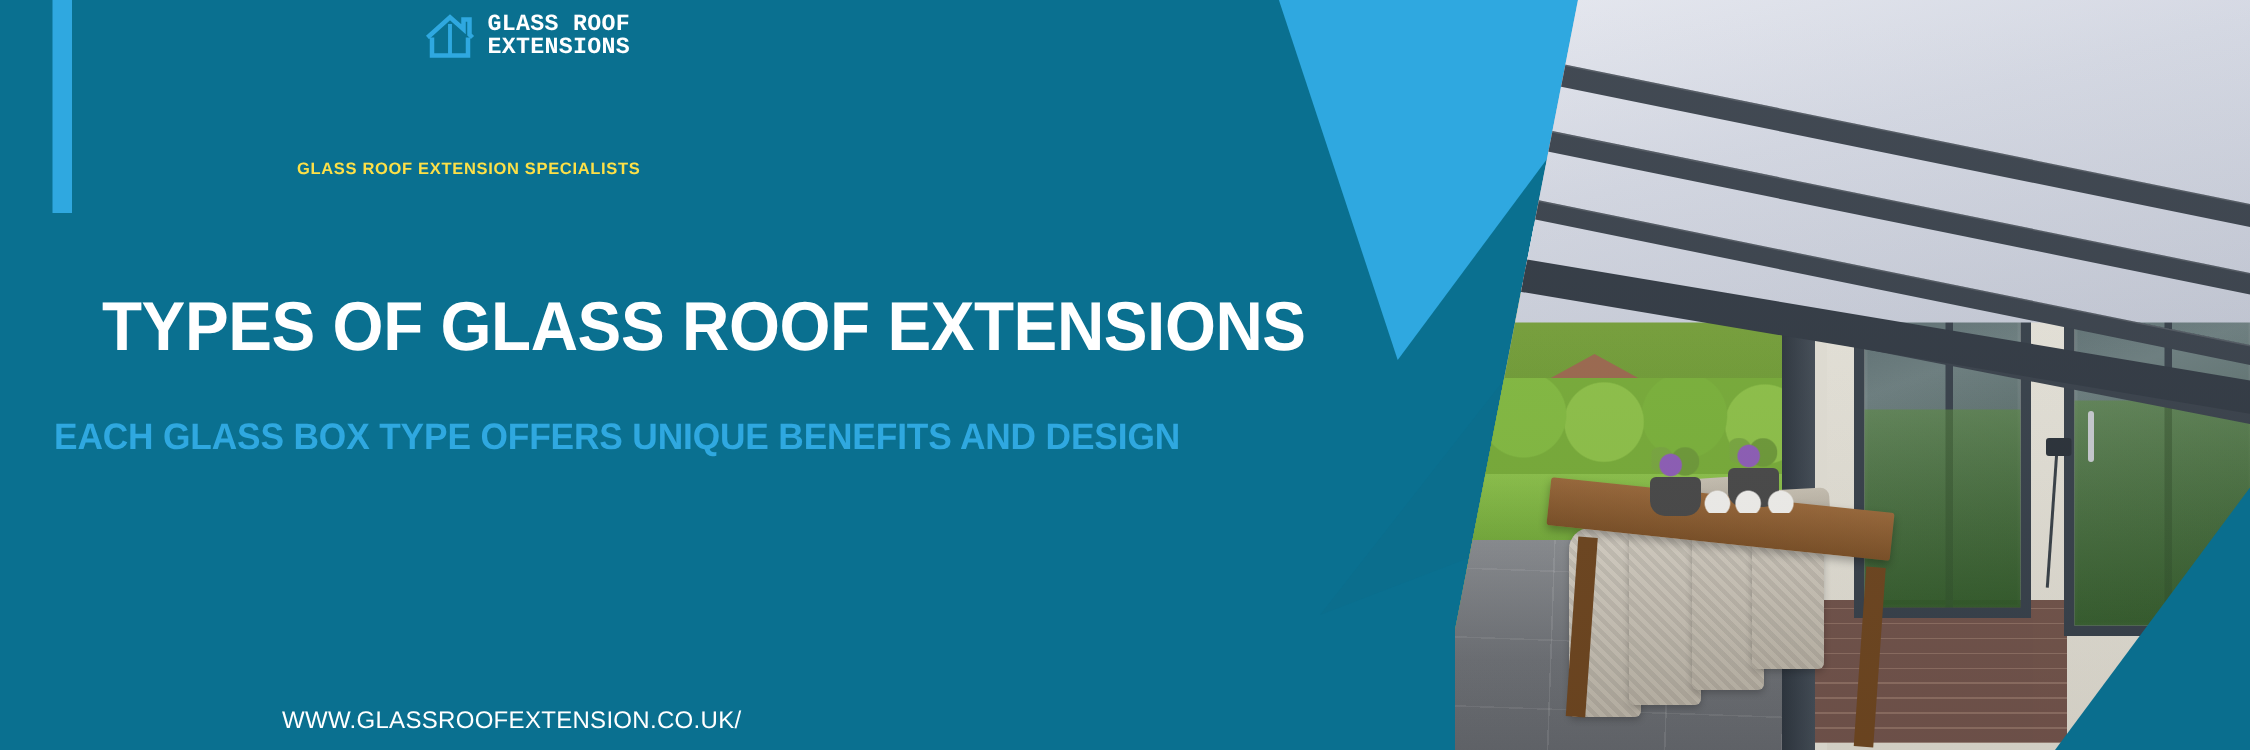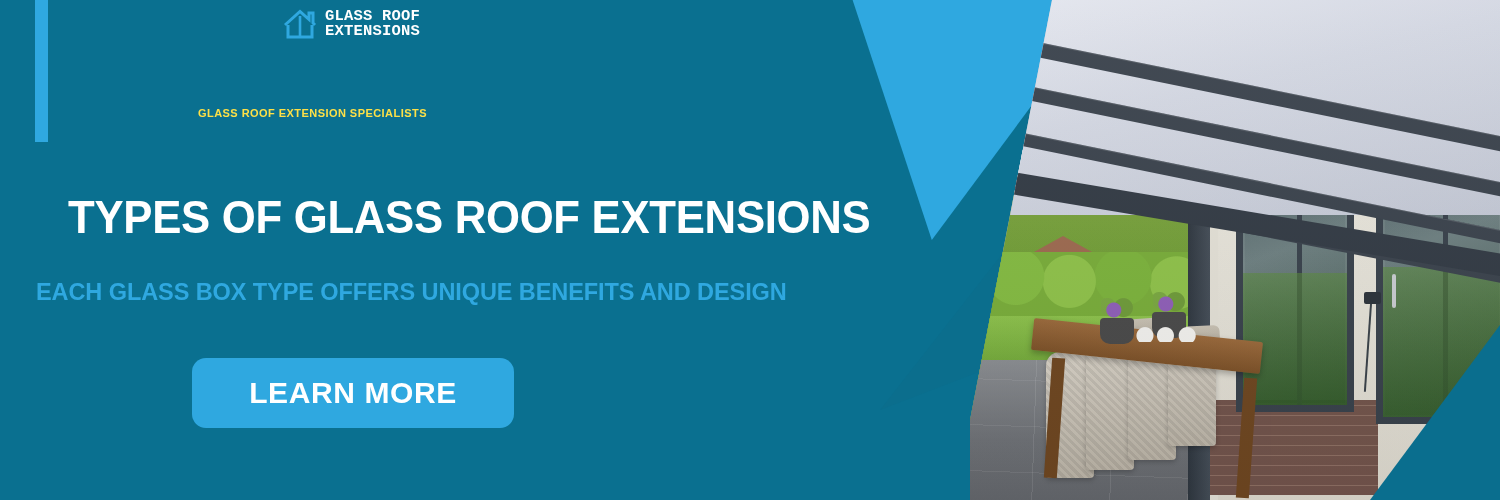--- a/index.html
+++ b/index.html
@@ -396,17 +396,17 @@
         <span>EXTENSIONS</span>
       </div>
     </div>
 
     <div class="tagline">GLASS ROOF EXTENSION SPECIALISTS</div>
 
     <h1 class="headline">TYPES OF GLASS ROOF EXTENSIONS</h1>
 
     <h2 class="subheadline">EACH GLASS BOX TYPE OFFERS UNIQUE BENEFITS AND DESIGN</h2>
 
-    <button class="cta">LEARN MORE</button>
-
+
+    <div class="url">WWW.GLASSROOFEXTENSION.CO.UK/</div>
 
   </div>
 </div>
 
 </body></html>

